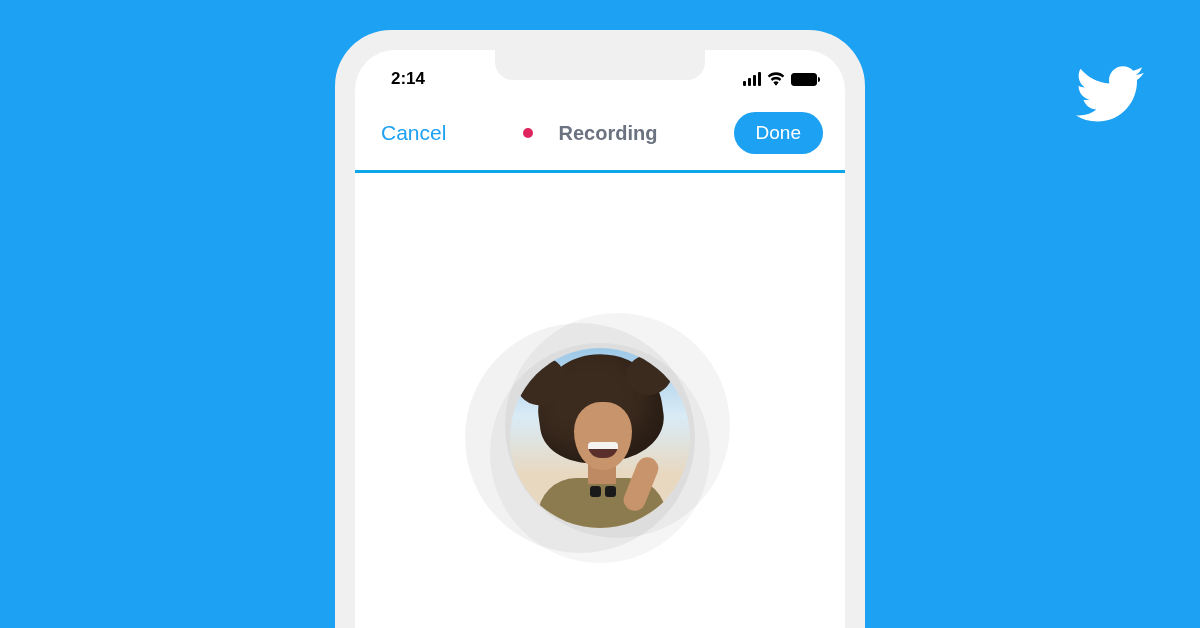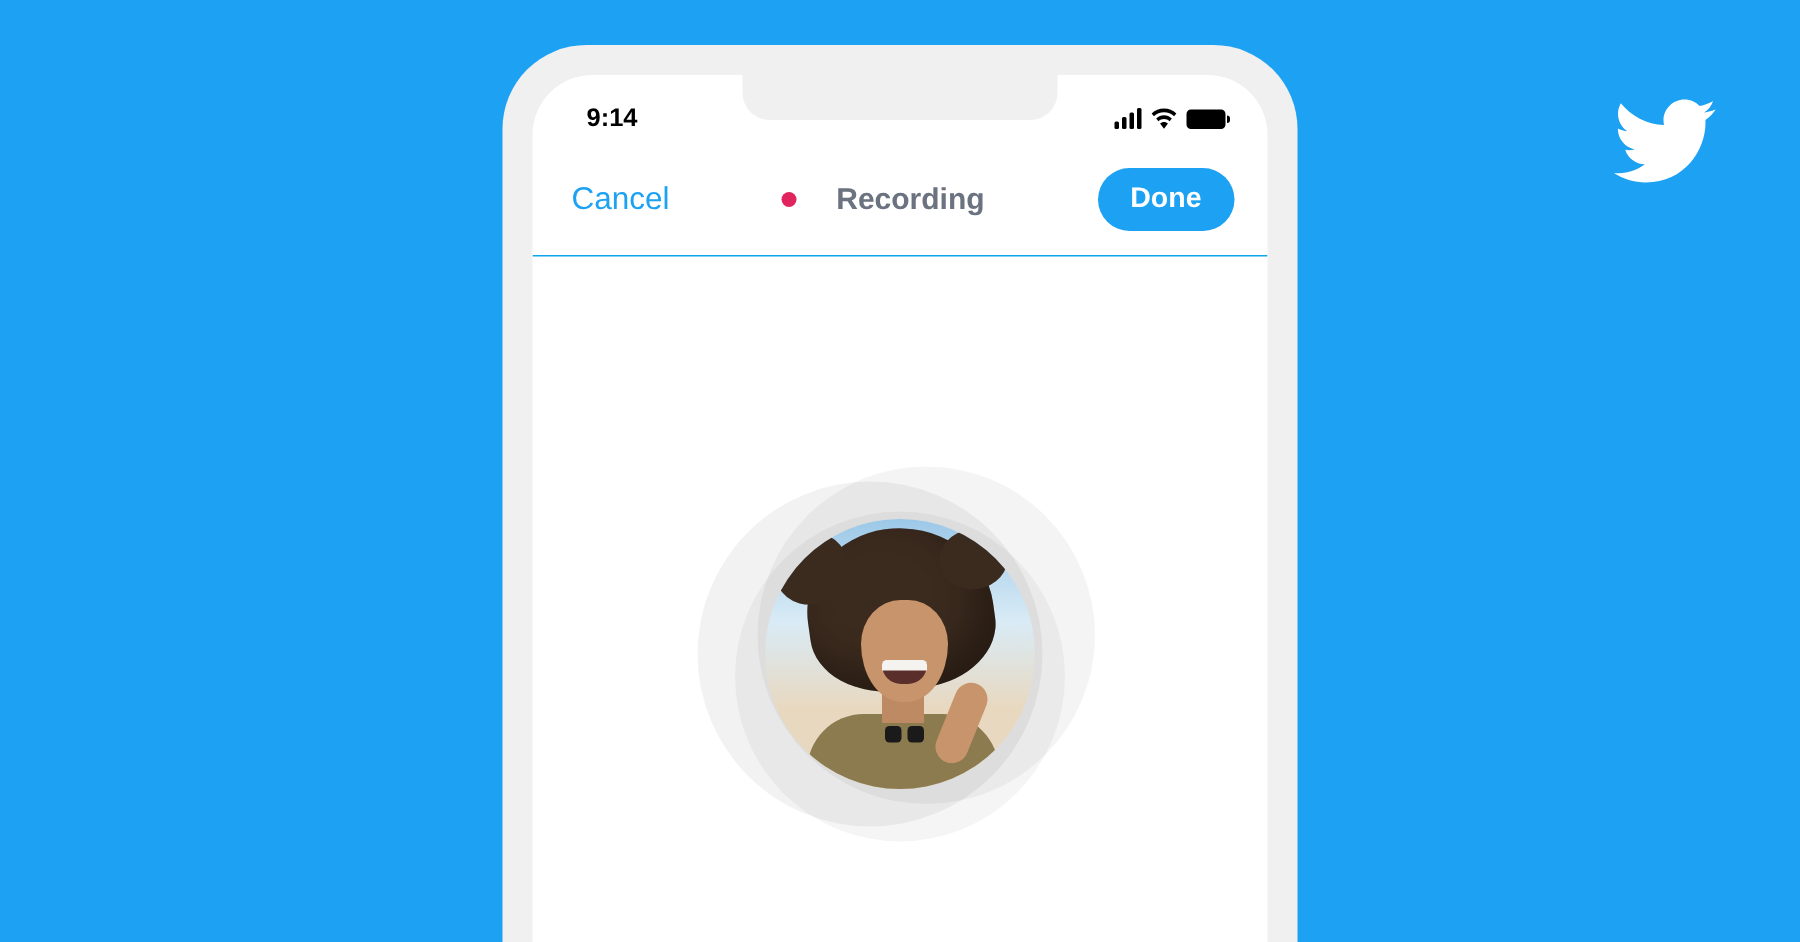--- a/index.html
+++ b/index.html
@@ -102,21 +102,21 @@
       width: 2px;
       height: 5px;
       background: #000;
       border-radius: 0 2px 2px 0;
     }
     .nav-bar {
       display: flex;
       justify-content: space-between;
       align-items: center;
       padding: 18px 22px 16px 26px;
-      border-bottom: 1px solid #0ea5e9;
+      border-bottom: 3px solid #0ea5e9;
     }
     .cancel-btn {
       color: #1DA1F2;
       font-size: 21px;
       font-weight: 400;
       background: none;
       border: none;
       cursor: pointer;
     }
     .recording-status {
@@ -133,21 +133,21 @@
       background: #E0245E;
       border-radius: 50%;
     }
     .done-btn {
       background: #1DA1F2;
       color: #ffffff;
       border: none;
       border-radius: 999px;
       padding: 10px 22px;
       font-size: 19px;
-      font-weight: 700;
+      font-weight: 400;
       cursor: pointer;
     }
     .content {
       position: relative;
       height: calc(100% - 120px);
       display: flex;
       justify-content: center;
       padding-top: 145px;
     }
     .avatar-wrap {
@@ -290,21 +290,21 @@
   <svg viewBox="0 0 24 24" fill="currentColor">
     <path d="M23.643 4.937c-.835.37-1.732.62-2.675.733.962-.576 1.7-1.49 2.048-2.578-.9.534-1.897.922-2.958 1.13-.85-.904-2.06-1.47-3.4-1.47-2.572 0-4.658 2.086-4.658 4.66 0 .364.042.718.12 1.06-3.873-.195-7.304-2.05-9.602-4.868-.4.69-.63 1.49-.63 2.342 0 1.616.823 3.043 2.072 3.878-.764-.025-1.482-.234-2.11-.583v.06c0 2.257 1.605 4.14 3.737 4.568-.392.106-.803.162-1.227.162-.3 0-.593-.028-.877-.082.593 1.85 2.313 3.198 4.352 3.234-1.595 1.25-3.604 1.995-5.786 1.995-.376 0-.747-.022-1.112-.065 2.062 1.323 4.51 2.093 7.14 2.093 8.57 0 13.255-7.098 13.255-13.254 0-.2-.005-.402-.014-.602.91-.658 1.7-1.477 2.323-2.41z"></path>
   </svg>
 </div>
 
 <div class="phone">
   <div class="screen">
     <div class="notch"></div>
 
     <div class="status-bar">
-      <span>9:14</span>
+      <span>2:14</span>
       <div class="status-right">
         <div class="signal-bars">
           <span></span>
             <span></span>
             <span></span>
             <span></span>
         </div>
         <svg class="wifi-icon" viewBox="0 0 24 18" fill="#000">
           <path d="M12 18l3.5-4.5c-1-1-2.2-1.5-3.5-1.5s-2.5.5-3.5 1.5L12 18zm-7-9c2-2 4.4-3 7-3s5 1 7 3l-2 2.5c-1.4-1.4-3.1-2-5-2s-3.6.6-5 2L5 9zm-4-4.5C4 1.5 7.8 0 12 0s8 1.5 11 4.5l-2 2.5C18.6 4.6 15.4 3.5 12 3.5S5.4 4.6 3 7L1 4.5z"></path>
         </svg>

